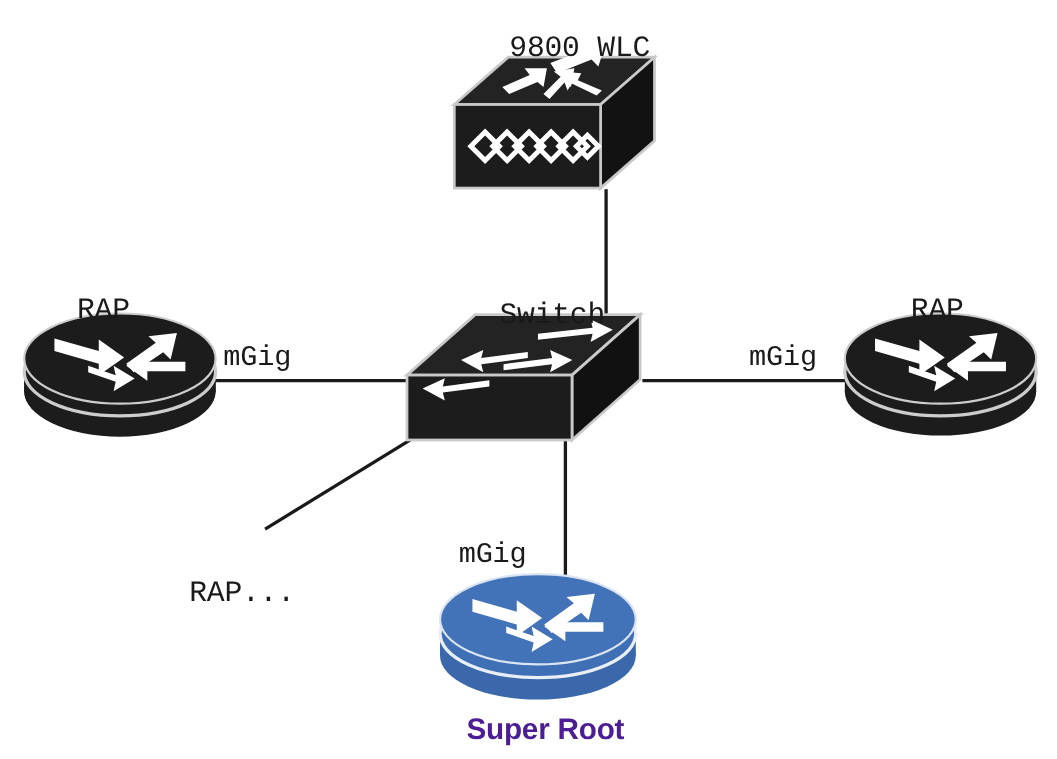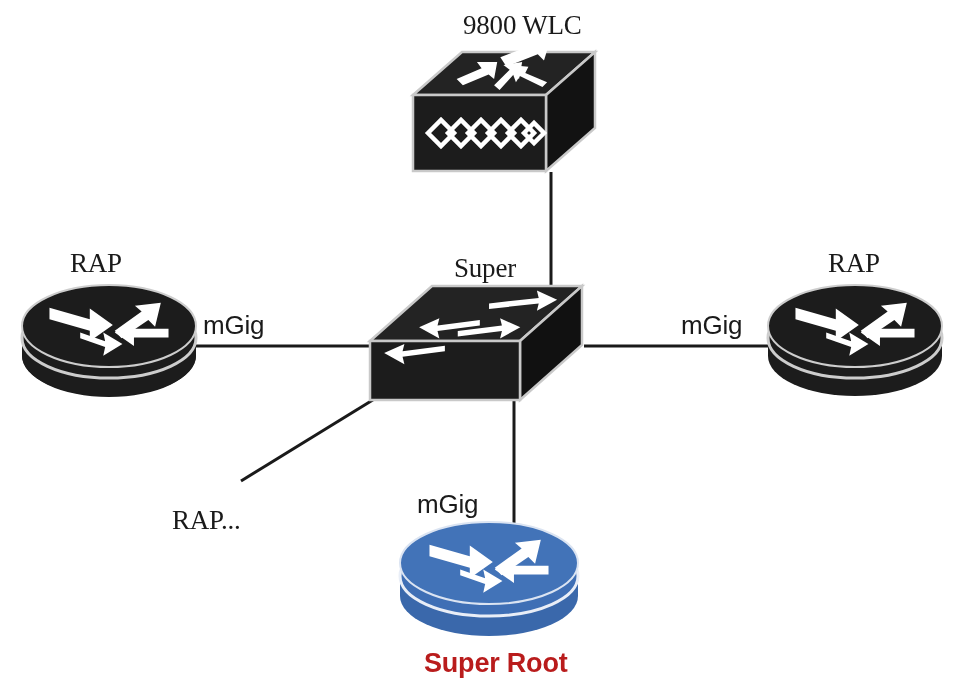--- a/index.html
+++ b/index.html
@@ -19,40 +19,41 @@
   }
   .diagram-svg {
     position: absolute;
     left: 0;
     top: 0;
     width: 961px;
     height: 690px;
   }
   .node-label {
     position: absolute;
-    font-family: Liberation Serif, serif;
+    font-family: Liberation Mono, monospace;
     font-size: 27px;
     color: #1a1a1a;
     white-space: nowrap;
     letter-spacing: -0.2px;
+    margin-top: 20px;
   }
   .link-label {
     position: absolute;
-    font-family: Liberation Sans, sans-serif;
+    font-family: Liberation Mono, monospace;
     font-size: 26px;
     color: #1a1a1a;
     white-space: nowrap;
     letter-spacing: -0.2px;
   }
   .root-label {
     position: absolute;
     font-family: "Liberation Sans", sans-serif;
     font-size: 27px;
     font-weight: bold;
-    color: #b91c1c;
+    color: #4c1d95;
     white-space: nowrap;
     letter-spacing: -0.2px;
   }
 </style>
 </head>
 <body>
 
 <div id="canvas">
 
   <svg class="diagram-svg" viewBox="0 0 961 690">
@@ -157,21 +158,21 @@
       <ellipse cx="489" cy="576" rx="89" ry="40" fill="#3f6fb5" stroke="#e9eef7" stroke-width="3"></ellipse>
       <ellipse cx="489" cy="563" rx="89" ry="41" fill="#4273b8" stroke="#dbe4f2" stroke-width="2"></ellipse>
       <g transform="translate(489,560) scale(0.96)" fill="#ffffff">
         <use href="#router-arrows"></use>
       </g>
     </g>
   </svg>
 
   <div class="node-label" style="left:463px; top:10px;">9800 WLC</div>
 
-  <div class="node-label" style="left:454px; top:253px;">Super</div>
+  <div class="node-label" style="left:454px; top:253px;">Switch</div>
 
   <div class="node-label" style="left:70px; top:248px;">RAP</div>
 
   <div class="node-label" style="left:828px; top:248px;">RAP</div>
 
   <div class="node-label" style="left:172px; top:505px;">RAP...</div>
 
   <div class="root-label" style="left:424px; top:648px;">Super Root</div>
 
   <div class="link-label" style="left:203px; top:310px;">mGig</div>

